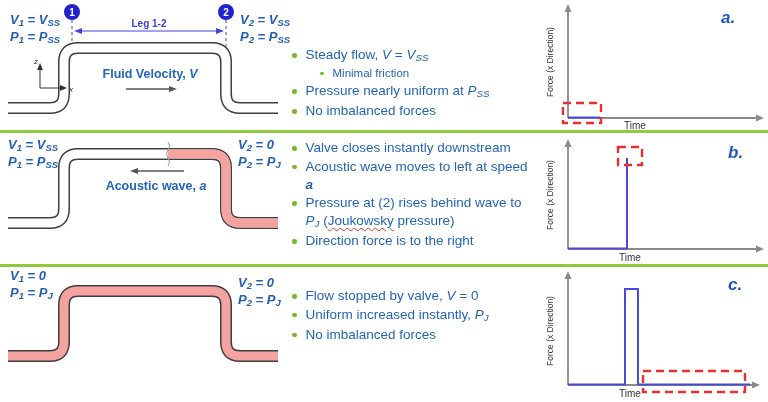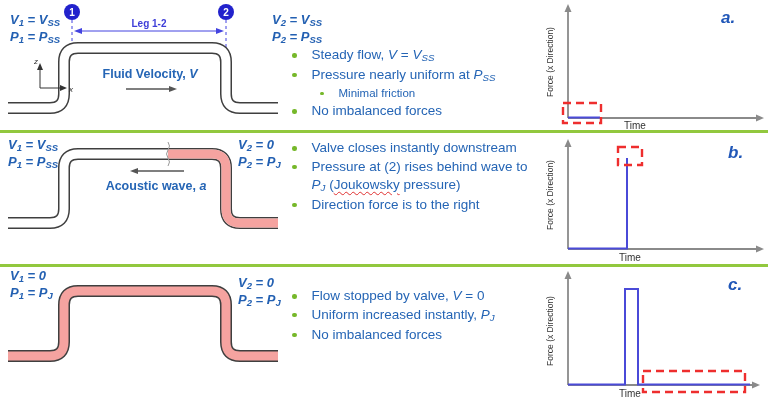--- a/index.html
+++ b/index.html
@@ -18,21 +18,21 @@
   
   .corner{position:absolute;color:#2360b2;font-weight:700;font-style:italic;
           font-size:13px;line-height:1.22;white-space:nowrap;}
   .cs{font-size:9.5px;vertical-align:-2px;}
 
   
   .bullets{position:absolute;left:292px;width:246px;color:#2565b5;font-size:13.5px;line-height:1.32;}
   #row-a .bullets{top:46px;}
   #row-b .bullets{top:6px;}
   #row-c .bullets{top:20px;}
-  .bullet{display:flex;gap:15px;margin-bottom:1px;}
+  .bullet{display:flex;gap:9px;margin-bottom:1px;}
   .dot{width:4.5px;height:4.5px;border-radius:50%;background:#76b82a;margin-top:7px;flex:none;}
   .lv2{margin-left:28px;font-size:11.5px;}
   .lv2 .dot{width:3.5px;height:3.5px;margin-top:6px;}
   .seg-n{font-style:normal;}
   .seg-i{font-style:italic;}
   .seg-ib{font-style:italic;font-weight:700;}
   .seg-is{font-style:italic;font-size:0.72em;vertical-align:-0.22em;}
   .seg-sp{text-decoration:underline;text-decoration-style:wavy;text-decoration-color:#e03030;
           text-decoration-thickness:1px;text-underline-offset:2px;margin-top:48px;}
 
@@ -102,37 +102,37 @@
         <polygon class="axes-iconfill" points="67,88 60,85 60,91"></polygon>
         <text class="axes-label" x="34" y="64">z</text>
         <text class="axes-label" x="69" y="92">x</text>
       </g>
     </svg>
 
     <div class="corner" style="left:10px;top:12px;">
       <div class="cline"><span>V</span><span class="cs">1</span><span> = </span><span>V</span><span class="cs">SS</span></div>
       <div class="cline"><span>P</span><span class="cs">1</span><span> = </span><span>P</span><span class="cs">SS</span></div>
     </div>
-    <div class="corner" style="left:240px;top:12px;margin-left:32px;">
+    <div class="corner" style="left:240px;top:12px;">
       <div class="cline"><span>V</span><span class="cs">2</span><span> = </span><span>V</span><span class="cs">SS</span></div>
       <div class="cline"><span>P</span><span class="cs">2</span><span> = </span><span>P</span><span class="cs">SS</span></div>
     </div>
 
     <div class="bullets">
         <div class="bullet lv1">
           <span class="dot"></span>
           <span class="btxt"><span class="seg-n">Steady flow, </span><span class="seg-i">V</span><span class="seg-n"> = </span><span class="seg-i">V</span><span class="seg-is">SS</span></span>
         </div>
+        <div class="bullet lv2">
+          <span class="dot"></span>
+          <span class="btxt"><span class="seg-n">Minimal friction</span></span>
+        </div>
         <div class="bullet lv1">
           <span class="dot"></span>
           <span class="btxt"><span class="seg-n">Pressure nearly uniform at </span><span class="seg-i">P</span><span class="seg-is">SS</span></span>
-        </div>
-        <div class="bullet lv2">
-          <span class="dot"></span>
-          <span class="btxt"><span class="seg-n">Minimal friction</span></span>
         </div>
         <div class="bullet lv1">
           <span class="dot"></span>
           <span class="btxt"><span class="seg-n">No imbalanced forces</span></span>
         </div>
       </div>
 
     <svg class="graph-svg" width="223" height="130" viewBox="0 0 223 130">
       <text class="ylab" transform="translate(8,62) rotate(-90)">Force (x Direction)</text>
       <line class="axis" x1="23" y1="118" x2="213" y2="118"></line>
@@ -173,20 +173,24 @@
       <div class="cline"><span>P</span><span class="cs">2</span><span> = </span><span>P</span><span class="cs">J</span></div>
     </div>
 
     <div class="bullets">
         <div class="bullet lv1">
           <span class="dot"></span>
           <span class="btxt"><span class="seg-n">Valve closes instantly downstream</span></span>
         </div>
         <div class="bullet lv1">
           <span class="dot"></span>
+          <span class="btxt"><span class="seg-n">Acoustic wave moves to left at speed </span><span class="seg-ib">a</span></span>
+        </div>
+        <div class="bullet lv1">
+          <span class="dot"></span>
           <span class="btxt"><span class="seg-n">Pressure at (2) rises behind wave to </span><span class="seg-i">P</span><span class="seg-is">J</span><span class="seg-n"> (</span><span class="seg-sp">Joukowsky</span><span class="seg-n"> pressure)</span></span>
         </div>
         <div class="bullet lv1">
           <span class="dot"></span>
           <span class="btxt"><span class="seg-n">Direction force is to the right</span></span>
         </div>
       </div>
 
     <svg class="graph-svg" width="223" height="131" viewBox="0 0 223 131">
       <text class="ylab" transform="translate(8,62) rotate(-90)">Force (x Direction)</text>

